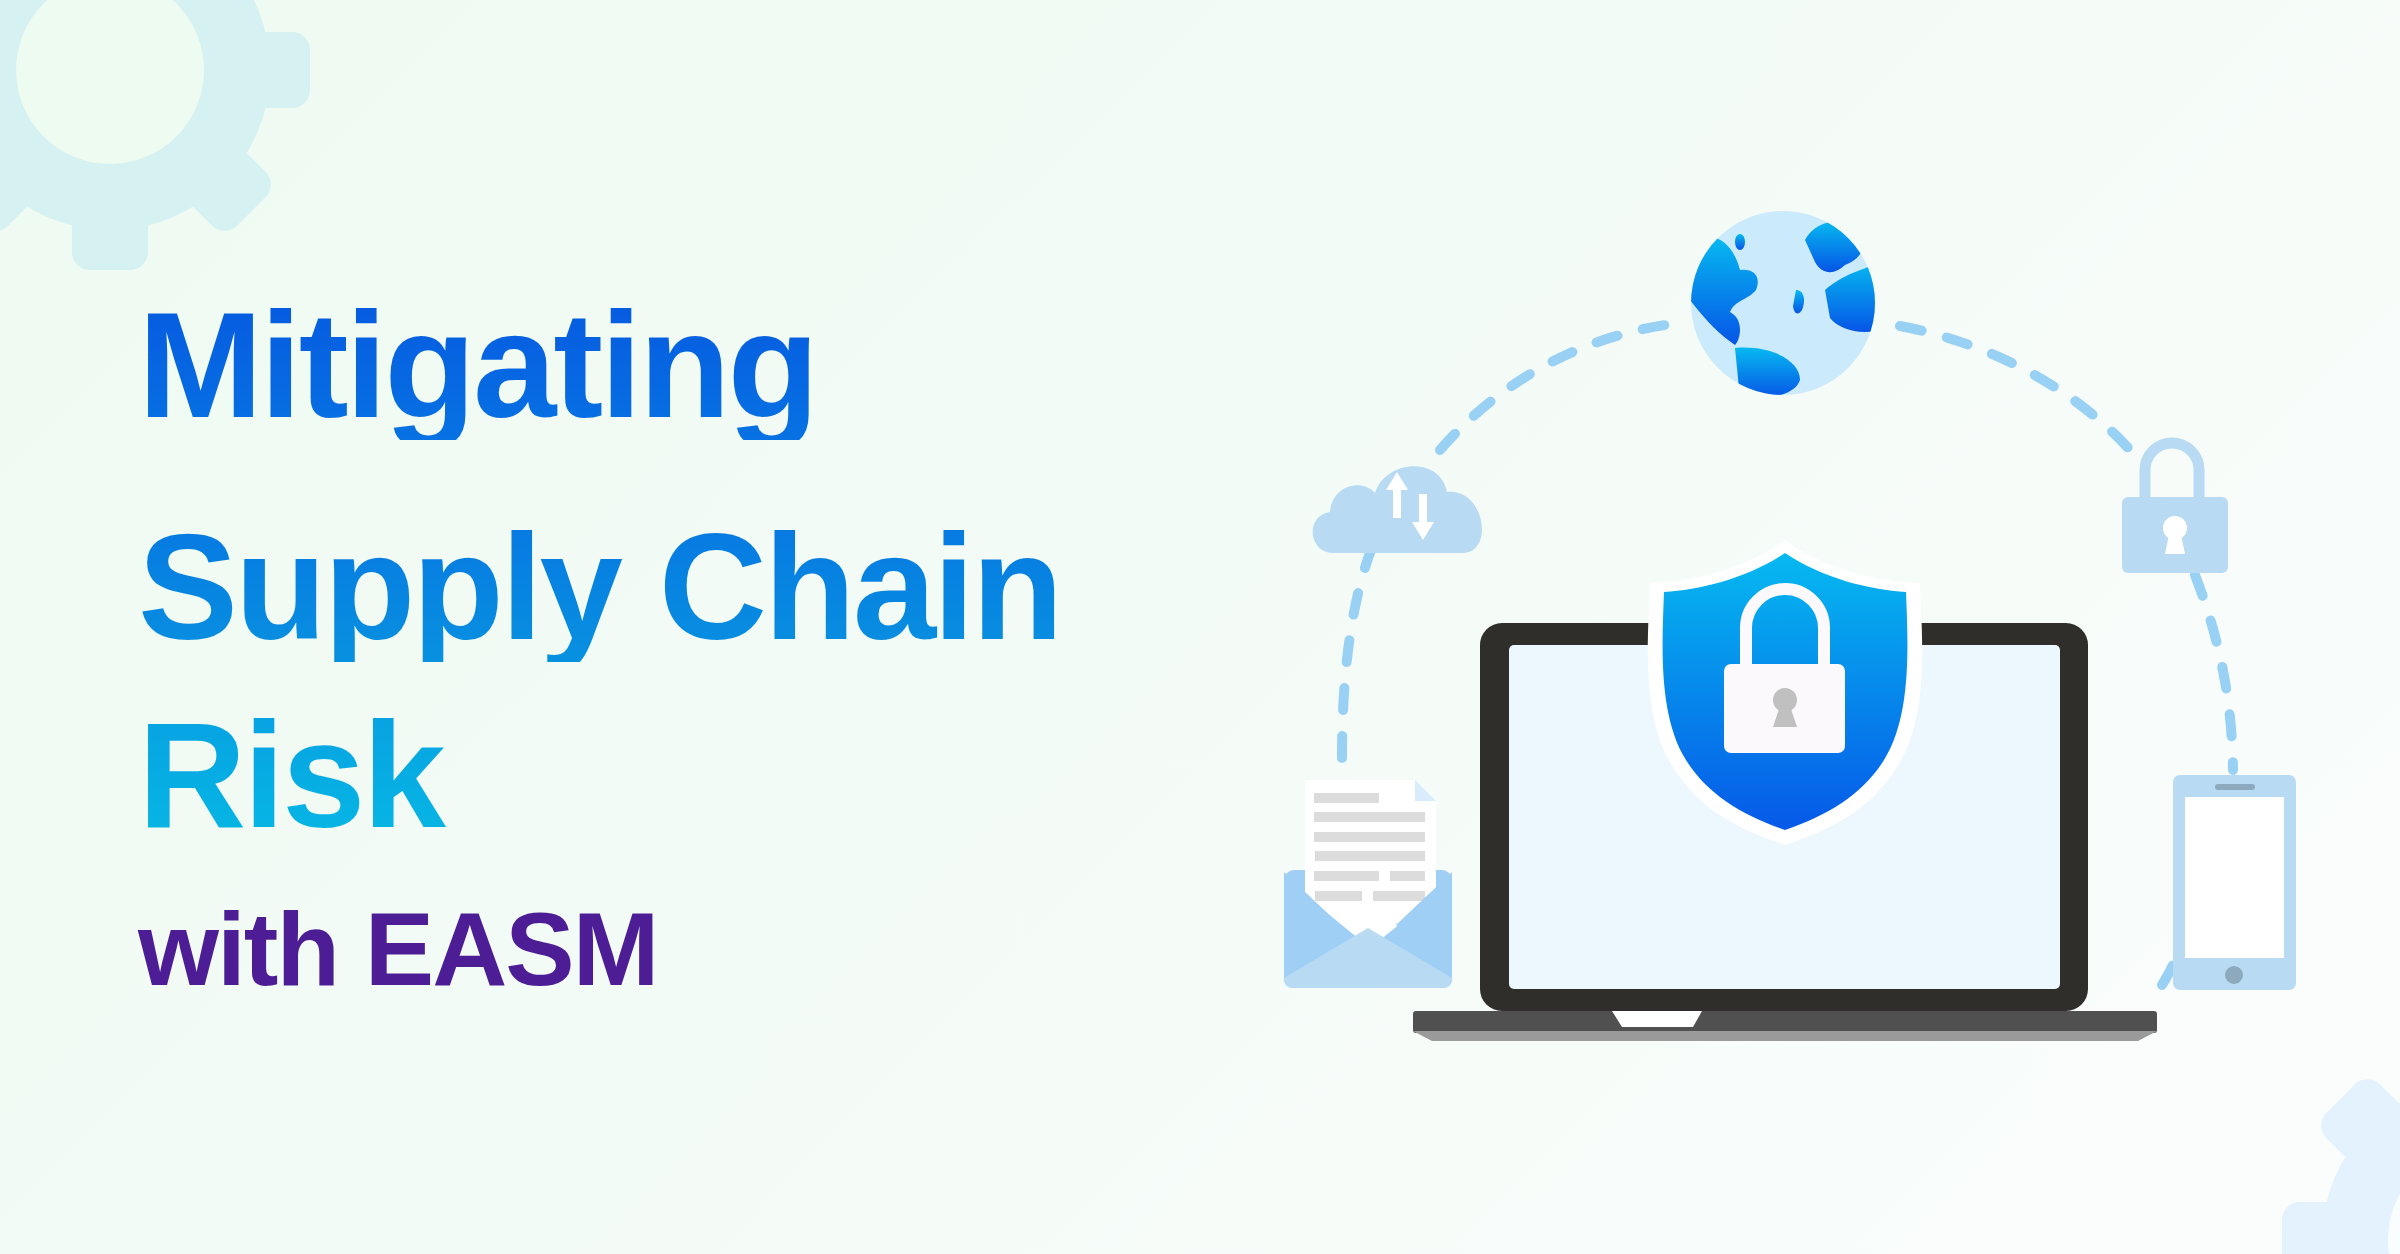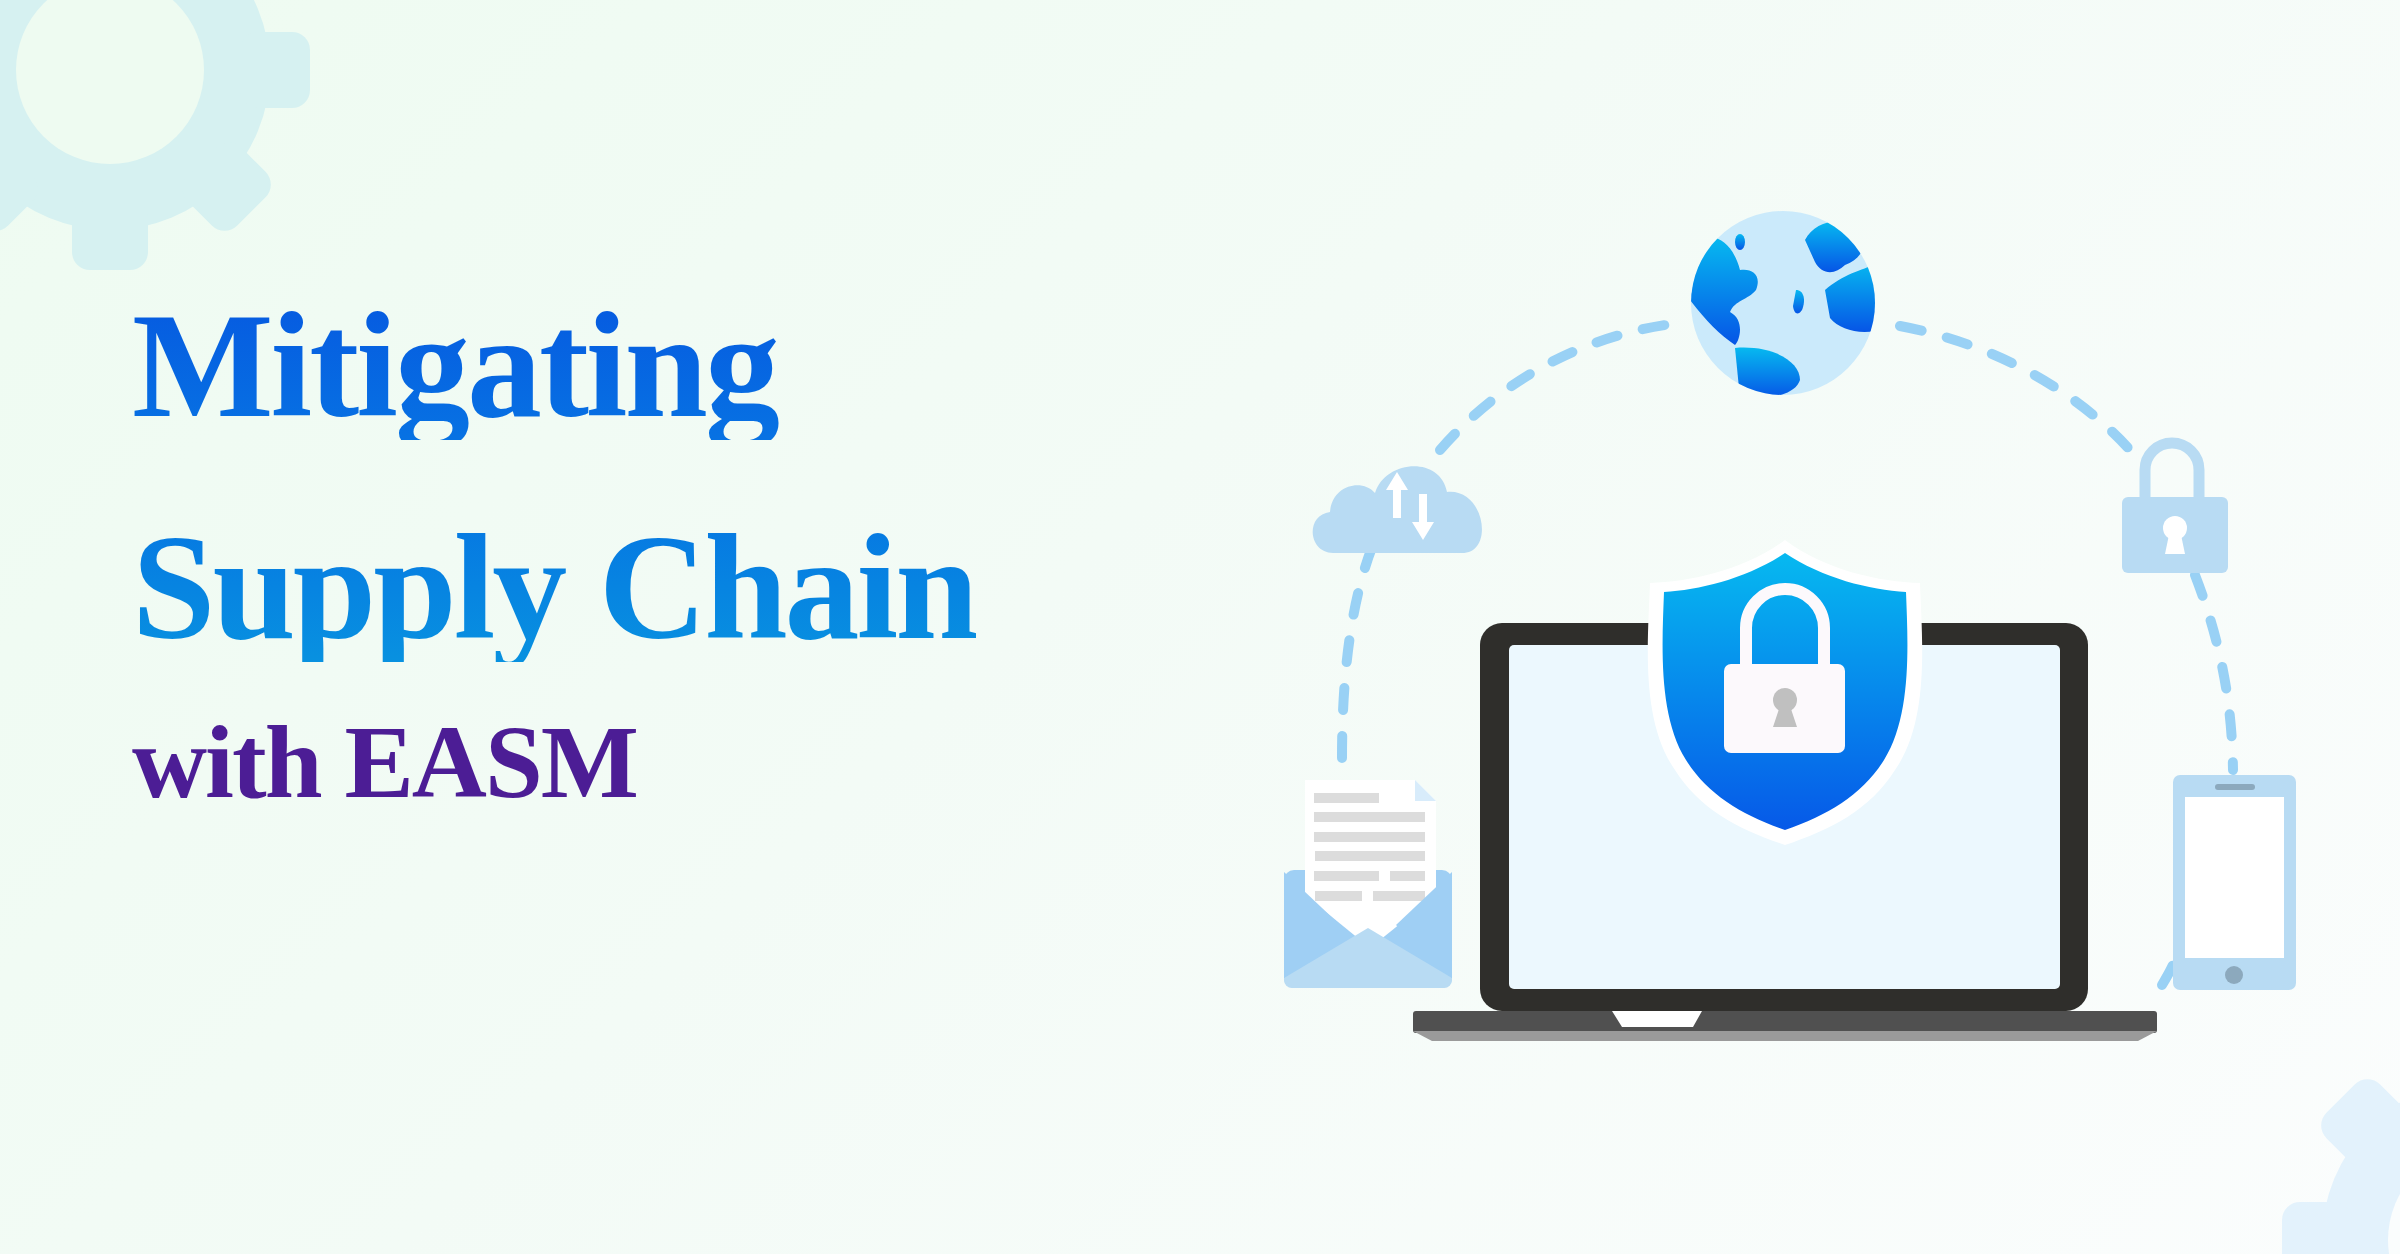--- a/index.html
+++ b/index.html
@@ -3,22 +3,22 @@
 <meta charset="utf-8">
 <style>
   html, body { margin: 0; padding: 0; }
   body {
     width: 2400px; height: 1254px; overflow: hidden; position: relative;
     background: linear-gradient(135deg, #eefbf1 0%, #f3fbf6 45%, #fbfdfd 100%);
     font-family: "Liberation Sans", "DejaVu Sans", sans-serif;
   }
   .bg-gear { position: absolute; }
   .headline {
-    position: absolute; left: 132px; top: 290px;
-    font-weight: 800; letter-spacing: -3px; font-family: Liberation Serif, serif;
+    position: absolute; left: 138px; top: 290px;
+    font-weight: 800; letter-spacing: -3px;
   }
   .headline .line {
     display: block; font-size: 150px; line-height: 1; font-weight: 700;
     -webkit-background-clip: text; background-clip: text; color: transparent;
     white-space: nowrap;
   }
   .line-1 { background-image: linear-gradient(180deg, #0659e0 0%, #0772e3 100%); height: 150px; }
   .line-2 { background-image: linear-gradient(180deg, #0677e2 0%, #0891e0 100%); margin-top: 72px; height: 150px; text-align: right; }
   .line-3 { background-image: linear-gradient(180deg, #07a0e2 0%, #06b8e4 100%); margin-top: 38px; height: 150px; }
   .subline {
@@ -60,20 +60,21 @@
     <use href="#teeth2" transform="rotate(225)"></use>
     <use href="#teeth2" transform="rotate(270)"></use>
     <use href="#teeth2" transform="rotate(315)"></use>
   </g>
   <circle r="94" fill="#fafdfd"></circle>
 </svg>
 
 <div class="headline">
   <span class="line line-1">Mitigating</span>
   <span class="line line-2">Supply Chain</span>
+  <span class="line line-3">Risk</span>
   <span class="subline">with EASM</span>
 </div>
 
 <svg class="illus" viewBox="0 0 2400 1254" width="2400" height="1254">
   <defs>
     <linearGradient id="gBlue" x1="0" y1="0" x2="0" y2="1">
       <stop offset="0" stop-color="#06b9f0"></stop>
       <stop offset="1" stop-color="#0659e8"></stop>
     </linearGradient>
     <linearGradient id="gLand" x1="0" y1="0" x2="0" y2="1">

